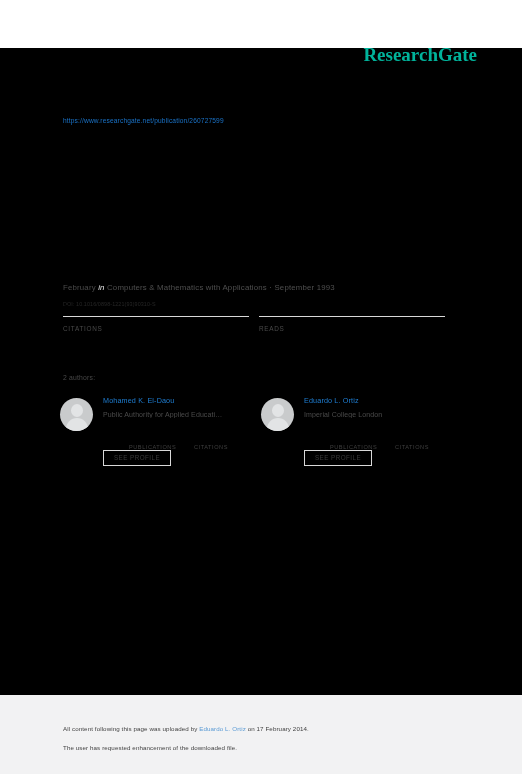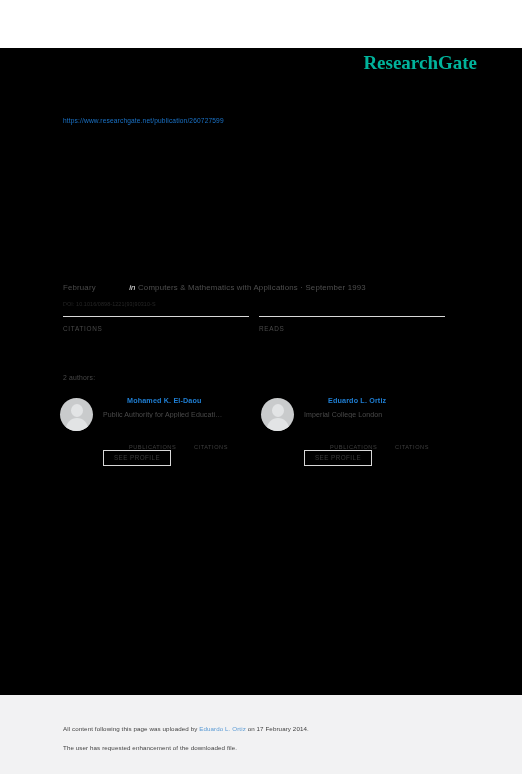--- a/index.html
+++ b/index.html
@@ -39,21 +39,21 @@
     left: 0; top: 695px;
     width: 522px;
     height: 79px;
     background: #f2f2f3;
   }
 
   
   .rg-logo {
     position: absolute;
     right: 45px;
-    top: 52px;
+    top: 44px;
     font-family: "Liberation Serif", serif;
     font-size: 19px;
     font-weight: 700;
     color: #00b39b;
     letter-spacing: 0px;
     white-space: nowrap;
   }
 
   
   .url-line {
@@ -76,21 +76,20 @@
     white-space: nowrap;
     letter-spacing: 0.2px;
   }
   .article-meta .kw {
     color: #4a4a4a;
   }
   .article-meta .kw-italic {
     font-style: italic;
     font-weight: 400;
     color: #e8e8e8;
-    margin-left: 31px;
   }
   .article-meta .jrnl {
     color: #4f4f4f;
     margin-top: 19px;
   }
 
   .doi-line {
     position: absolute;
     left: 63px;
     top: 301px;
@@ -173,25 +172,24 @@
   }
 
   .author-text {
     position: absolute;
     left: 43px;
     top: 0;
     width: 147px;
   }
   .author-name {
     font-size: 7.2px;
-    font-weight: 700;
+    font-weight: 400;
     color: #1f7fd4;
     letter-spacing: 0.15px;
     white-space: nowrap;
-    margin-left: 24px;
   }
   .author-affil {
     margin-top: 6px;
     font-size: 7px;
     color: #4b4b4b;
     letter-spacing: 0.1px;
     white-space: nowrap;
     overflow: hidden;
     text-overflow: ellipsis;
   }

